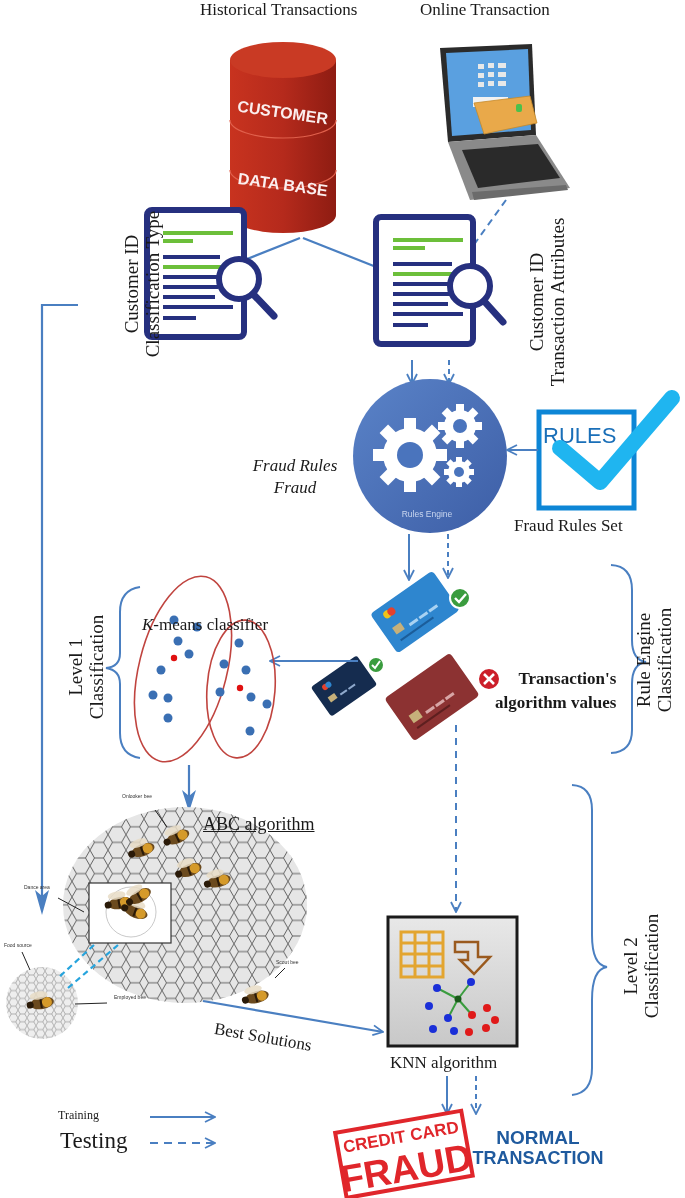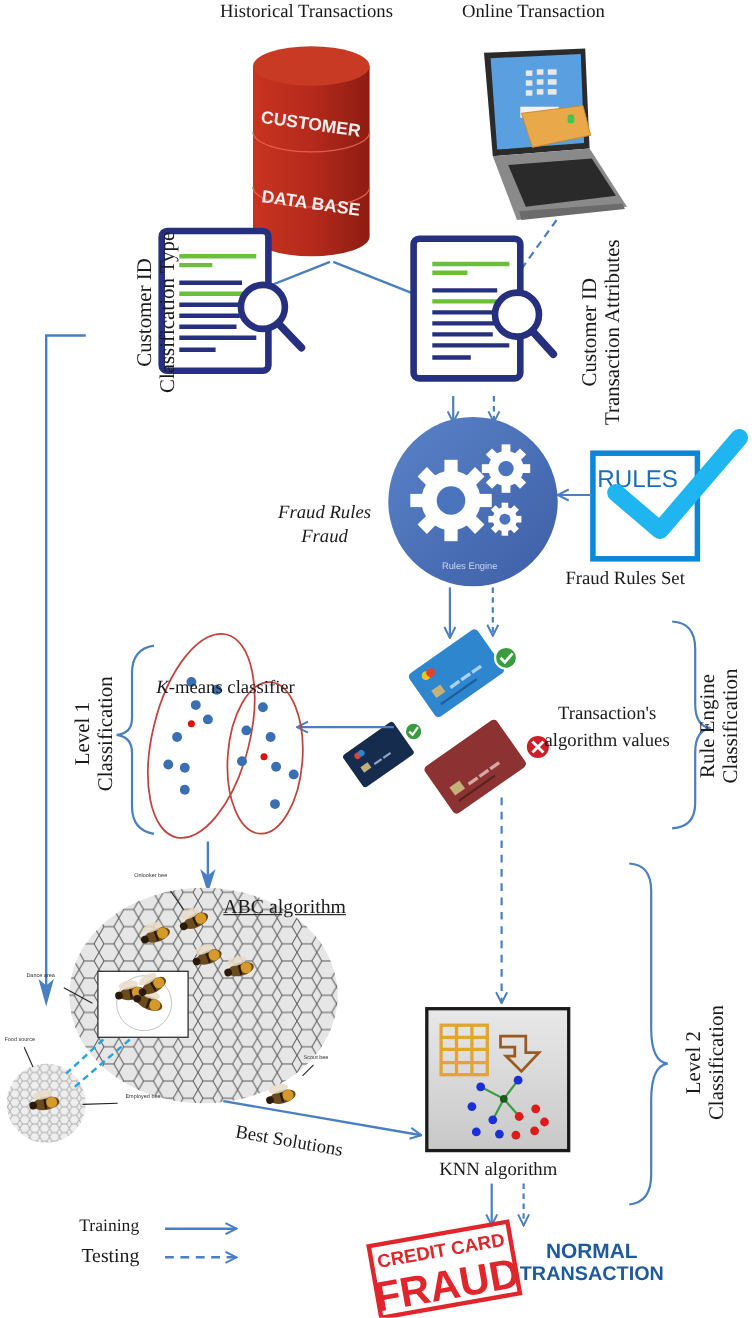--- a/index.html
+++ b/index.html
@@ -396,21 +396,21 @@
 </div>
 
 <div class="abs lbl" style="left:240px; top:455px; width:110px; text-align:center; line-height:22px;font-style:italic;">
   <div>Fraud Rules</div>
   <div>Fraud</div>
 </div>
 <div class="abs lbl" style="left:514px; top:516px;">Fraud Rules Set</div>
 
 <div class="abs lbl" style="left:142px; top:579px;margin-top:36px;"><i>K</i><span>-means classifier</span></div>
 
-<div class="abs lbl" style="left:495px; top:637px; text-align:center; line-height:24px;">
+<div class="abs lbl" style="left:495px; top:667px; text-align:right; line-height:24px;font-weight:bold;">
   <div>Transaction's</div>
   <div>algorithm values</div>
 </div>
 
 <div class="abs vert" style="left:590px; top:638px; width:130px; height:44px;">
   <div>Rule Engine</div>
   <div>Classification</div>
 </div>
 
 <div class="abs vert" style="left:22px; top:645px; width:130px; height:44px;">
@@ -419,21 +419,21 @@
 </div>
 
 <div class="abs lbl" style="left:203px; top:814px; font-size:18px;text-decoration:underline;">ABC algorithm</div>
 <div class="abs tiny" style="left:122px; top:793px;">Onlooker bee</div>
 <div class="abs tiny" style="left:24px; top:884px;">Dance area</div>
 <div class="abs tiny" style="left:4px; top:942px;">Food source</div>
 <div class="abs tiny" style="left:114px; top:994px;">Employed bee</div>
 <div class="abs tiny" style="left:276px; top:959px;">Scout bee</div>
 <div class="abs lbl" style="left:216px; top:1019px; transform:rotate(10deg); transform-origin:left top;">Best Solutions</div>
 
-<div class="abs lbl" style="left:390px; top:1053px; width:126px; text-align:center;">KNN algorithm</div>
+<div class="abs lbl" style="left:390px; top:1053px; width:126px; text-align:left;">KNN algorithm</div>
 
 <div class="abs vert" style="left:582px; top:944px; width:120px; height:44px;">
   <div>Level 2</div>
   <div>Classification</div>
 </div>
 
-<div class="abs lbl" style="left:72px; top:1105px; font-size:16px;">Training</div>
-<div class="abs lbl" style="left:74px; top:1131px; font-size:18px;">Testing</div>
+<div class="abs lbl" style="left:58px; top:1105px; font-size:12px;">Training</div>
+<div class="abs lbl" style="left:60px; top:1131px; font-size:23px;">Testing</div>
 
 </body></html>

